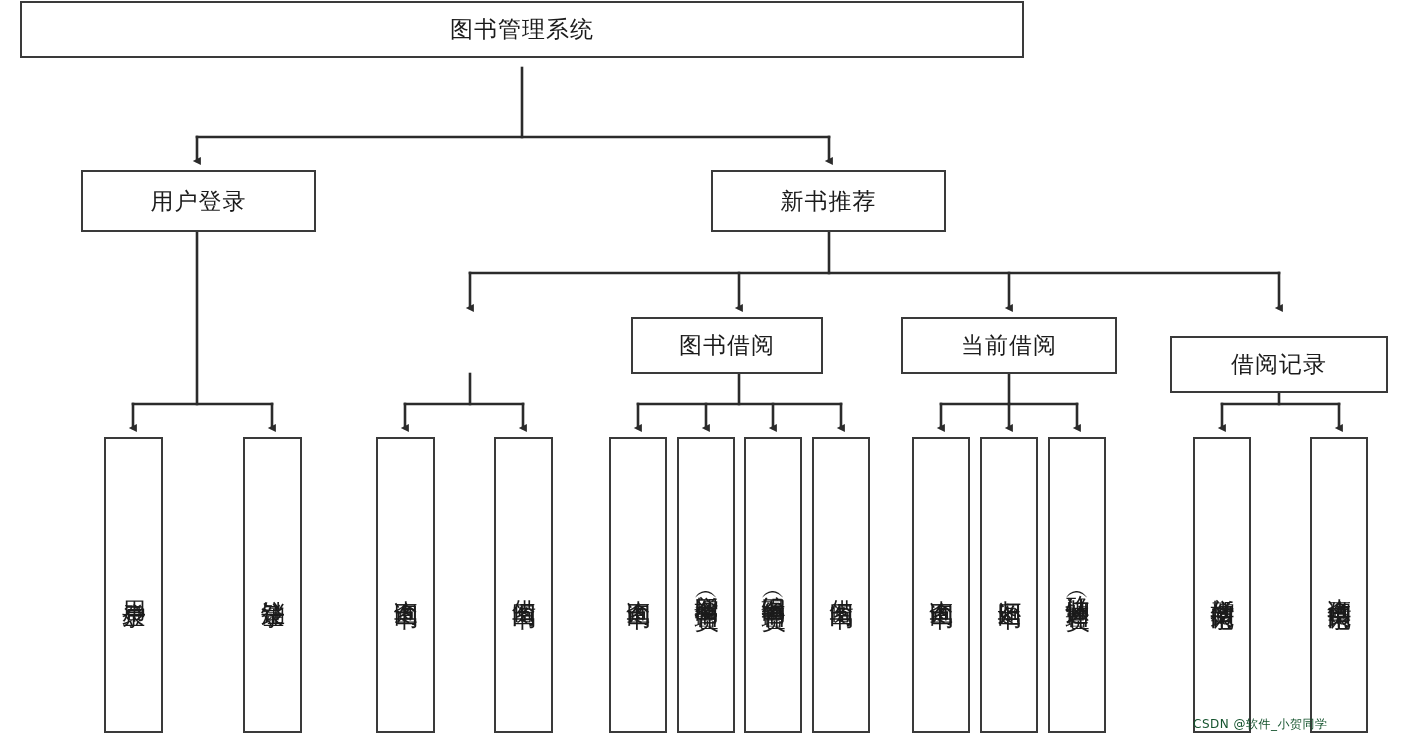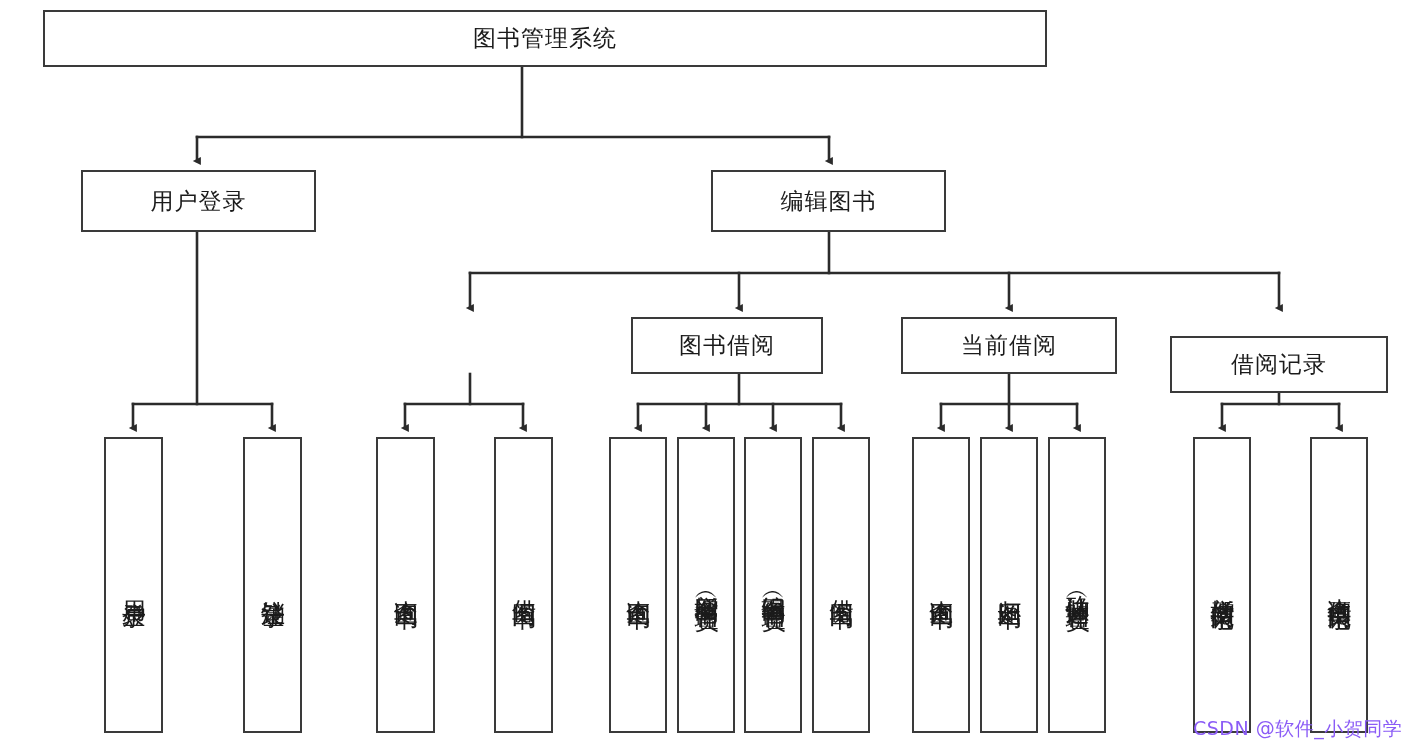--- a/index.html
+++ b/index.html
@@ -59,22 +59,22 @@
   .node.vert .lbl {
     writing-mode: vertical-rl;
     text-orientation: upright;
     font-size: 24px;
     line-height: 1.12;
     letter-spacing: 2px;
     max-height: 272px;
   }
   .watermark {
     position: absolute;
-    font-size: 19px;
-    color: #8b5cf6;
+    font-size: 12px;
+    color: #14532d;
     white-space: nowrap;
     letter-spacing: 0.5px;
   }
 </style>
 </head>
 <body>
 
 <div id="diagram">
 
   <svg id="edges" viewBox="0 0 1405 747" width="1405" height="747">
@@ -120,29 +120,29 @@
       <path d="M1009,404 L1009,428" marker-end="url(#arw)"></path>
       <path d="M1077,404 L1077,428" marker-end="url(#arw)"></path>
 
       <path d="M1279,374 L1279,404"></path>
       <path d="M1222,404 L1339,404"></path>
       <path d="M1222,404 L1222,428" marker-end="url(#arw)"></path>
       <path d="M1339,404 L1339,428" marker-end="url(#arw)"></path>
     </g>
   </svg>
 
-  <div class="node horiz root" style="left:20px; top:10px; width:1004px; height:57px;margin-left:23px;">
+  <div class="node horiz root" style="left:20px; top:1px; width:1004px; height:57px;">
     <span class="lbl">图书管理系统</span>
   </div>
 
   <div class="node horiz" style="left:81px; top:170px; width:235px; height:62px;">
     <span class="lbl">用户登录</span>
   </div>
   <div class="node horiz" style="left:711px; top:170px; width:235px; height:62px;">
-    <span class="lbl">编辑图书</span>
+    <span class="lbl">新书推荐</span>
   </div>
 
   <div class="node horiz" style="left:631px; top:317px; width:192px; height:57px;">
     <span class="lbl">图书借阅</span>
   </div>
   <div class="node horiz" style="left:901px; top:317px; width:216px; height:57px;">
     <span class="lbl">当前借阅</span>
   </div>
   <div class="node horiz" style="left:1170px; top:336px; width:218px; height:57px;">
     <span class="lbl">借阅记录</span>

